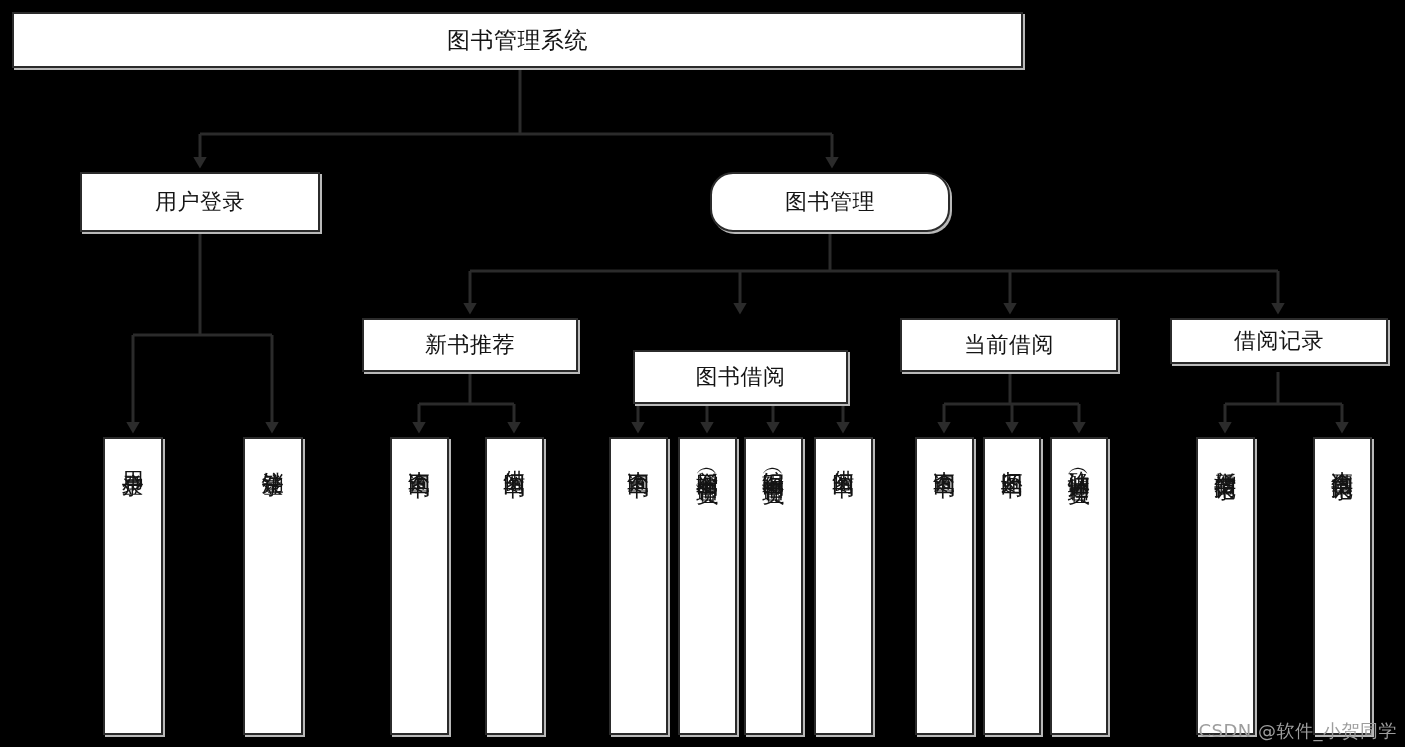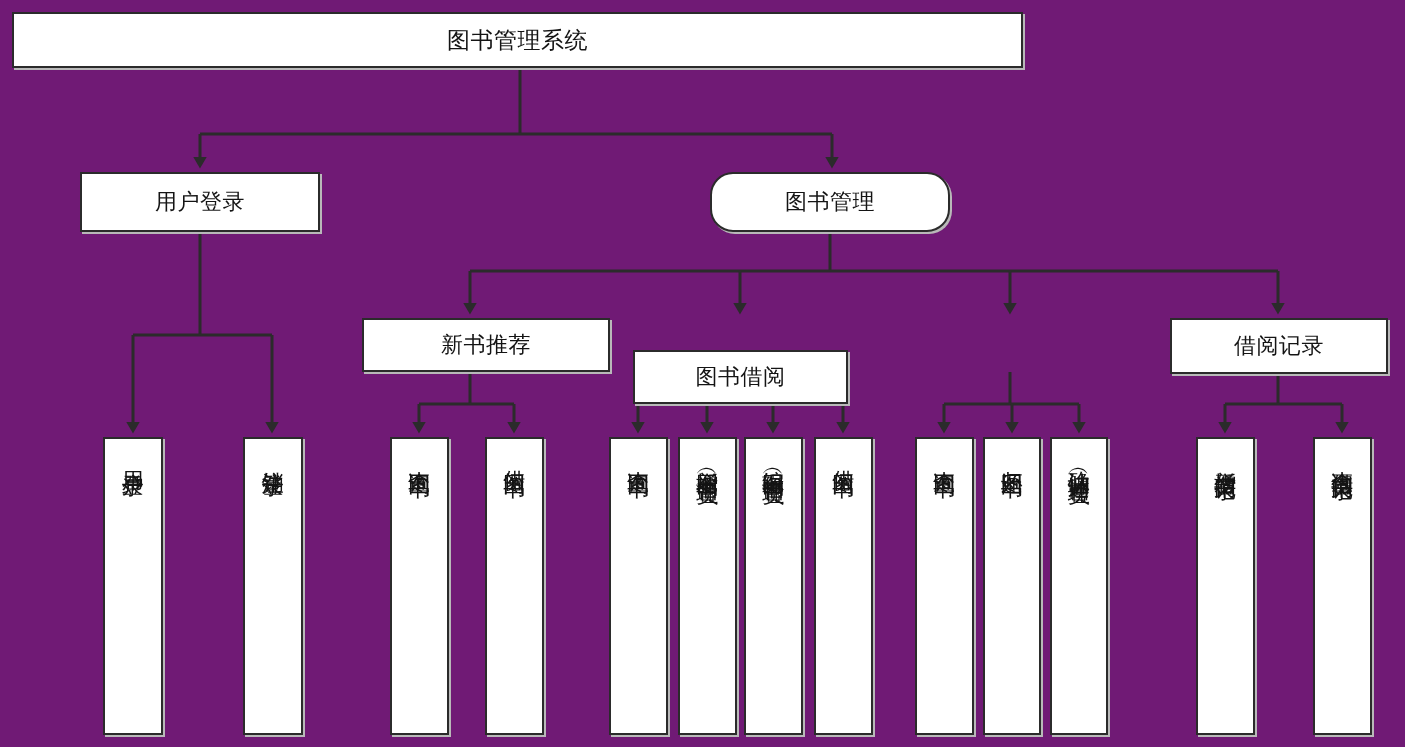--- a/index.html
+++ b/index.html
@@ -9,21 +9,21 @@
     background: #ffffff;
   }
   body {
     font-family: "DejaVu Sans", "Liberation Sans", sans-serif;
     color: #1a1a1a;
   }
   #canvas {
     position: relative;
     width: 1405px;
     height: 747px;
-    background: #701a75;
+    background: #000000;
     overflow: hidden;
   }
   
   #edges {
     position: absolute;
     left: 0;
     top: 0;
     width: 1405px;
     height: 747px;
     pointer-events: none;
@@ -141,27 +141,30 @@
     <span class="label">图书管理系统</span>
   </div>
 
   <div class="node horiz" style="left:80px; top:172px; width:240px; height:60px;">
     <span class="label">用户登录</span>
   </div>
   <div class="node horiz" style="left:710px; top:172px; width:240px; height:60px;border-radius:23px;">
     <span class="label">图书管理</span>
   </div>
 
-  <div class="node horiz" style="left:362px; top:318px; width:248px; height:54px;">
+  <div class="node horiz" style="left:362px; top:318px; width:216px; height:54px;">
     <span class="label">新书推荐</span>
   </div>
   <div class="node horiz" style="left:633px; top:318px; width:215px; height:54px;margin-top:32px;">
     <span class="label">图书借阅</span>
   </div>
-  <div class="node horiz" style="left:1170px; top:318px; width:218px; height:56px;">
+  <div class="node horiz" style="left:900px; top:318px; width:218px; height:54px;">
+    <span class="label">当前借阅</span>
+  </div>
+  <div class="node horiz" style="left:1170px; top:318px; width:218px; height:46px;">
     <span class="label">借阅记录</span>
   </div>
 
   <div class="node vert" style="left:103px; top:437px; width:60px; height:298px;">
     <span class="label">用户登录</span>
   </div>
   <div class="node vert" style="left:243px; top:437px; width:60px; height:298px;">
     <span class="label">注销登录</span>
   </div>
 
@@ -195,13 +198,14 @@
     <span class="label">确认归还（管理员）</span>
   </div>
 
   <div class="node vert" style="left:1196px; top:437px; width:59px; height:298px;">
     <span class="label">新增借阅记录</span>
   </div>
   <div class="node vert" style="left:1313px; top:437px; width:59px; height:298px;">
     <span class="label">查询借阅记录</span>
   </div>
 
+  <div id="watermark">CSDN @软件_小贺同学</div>
 </div>
 
 </body></html>

